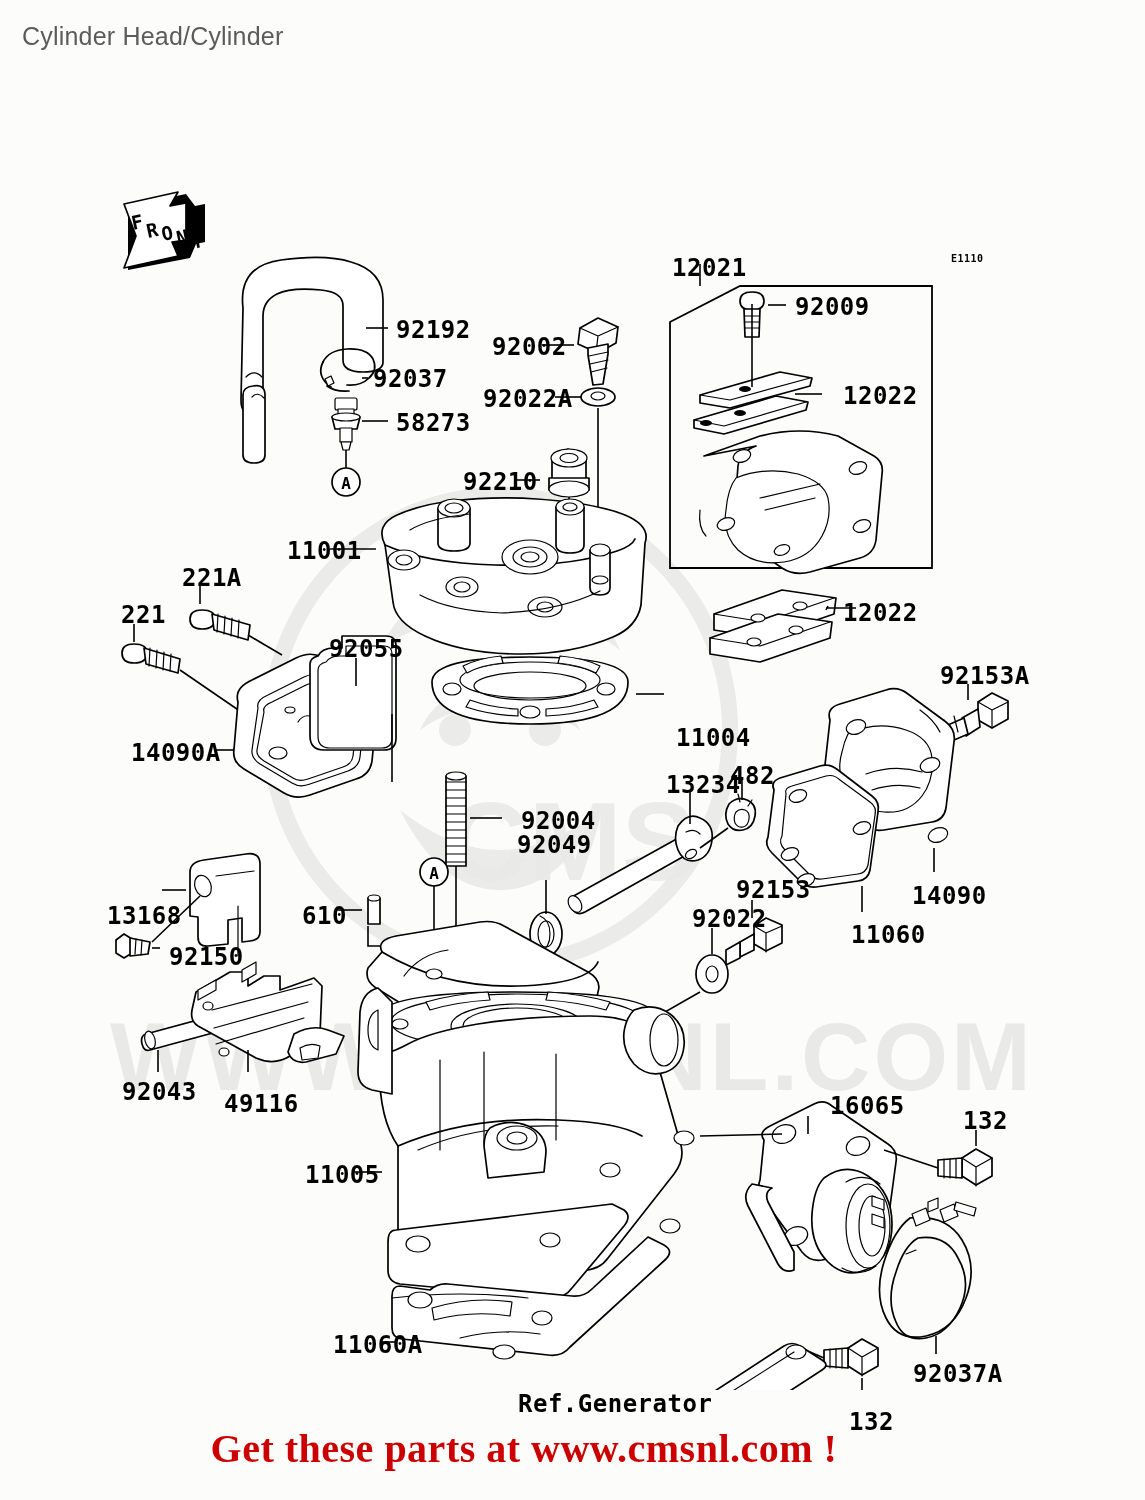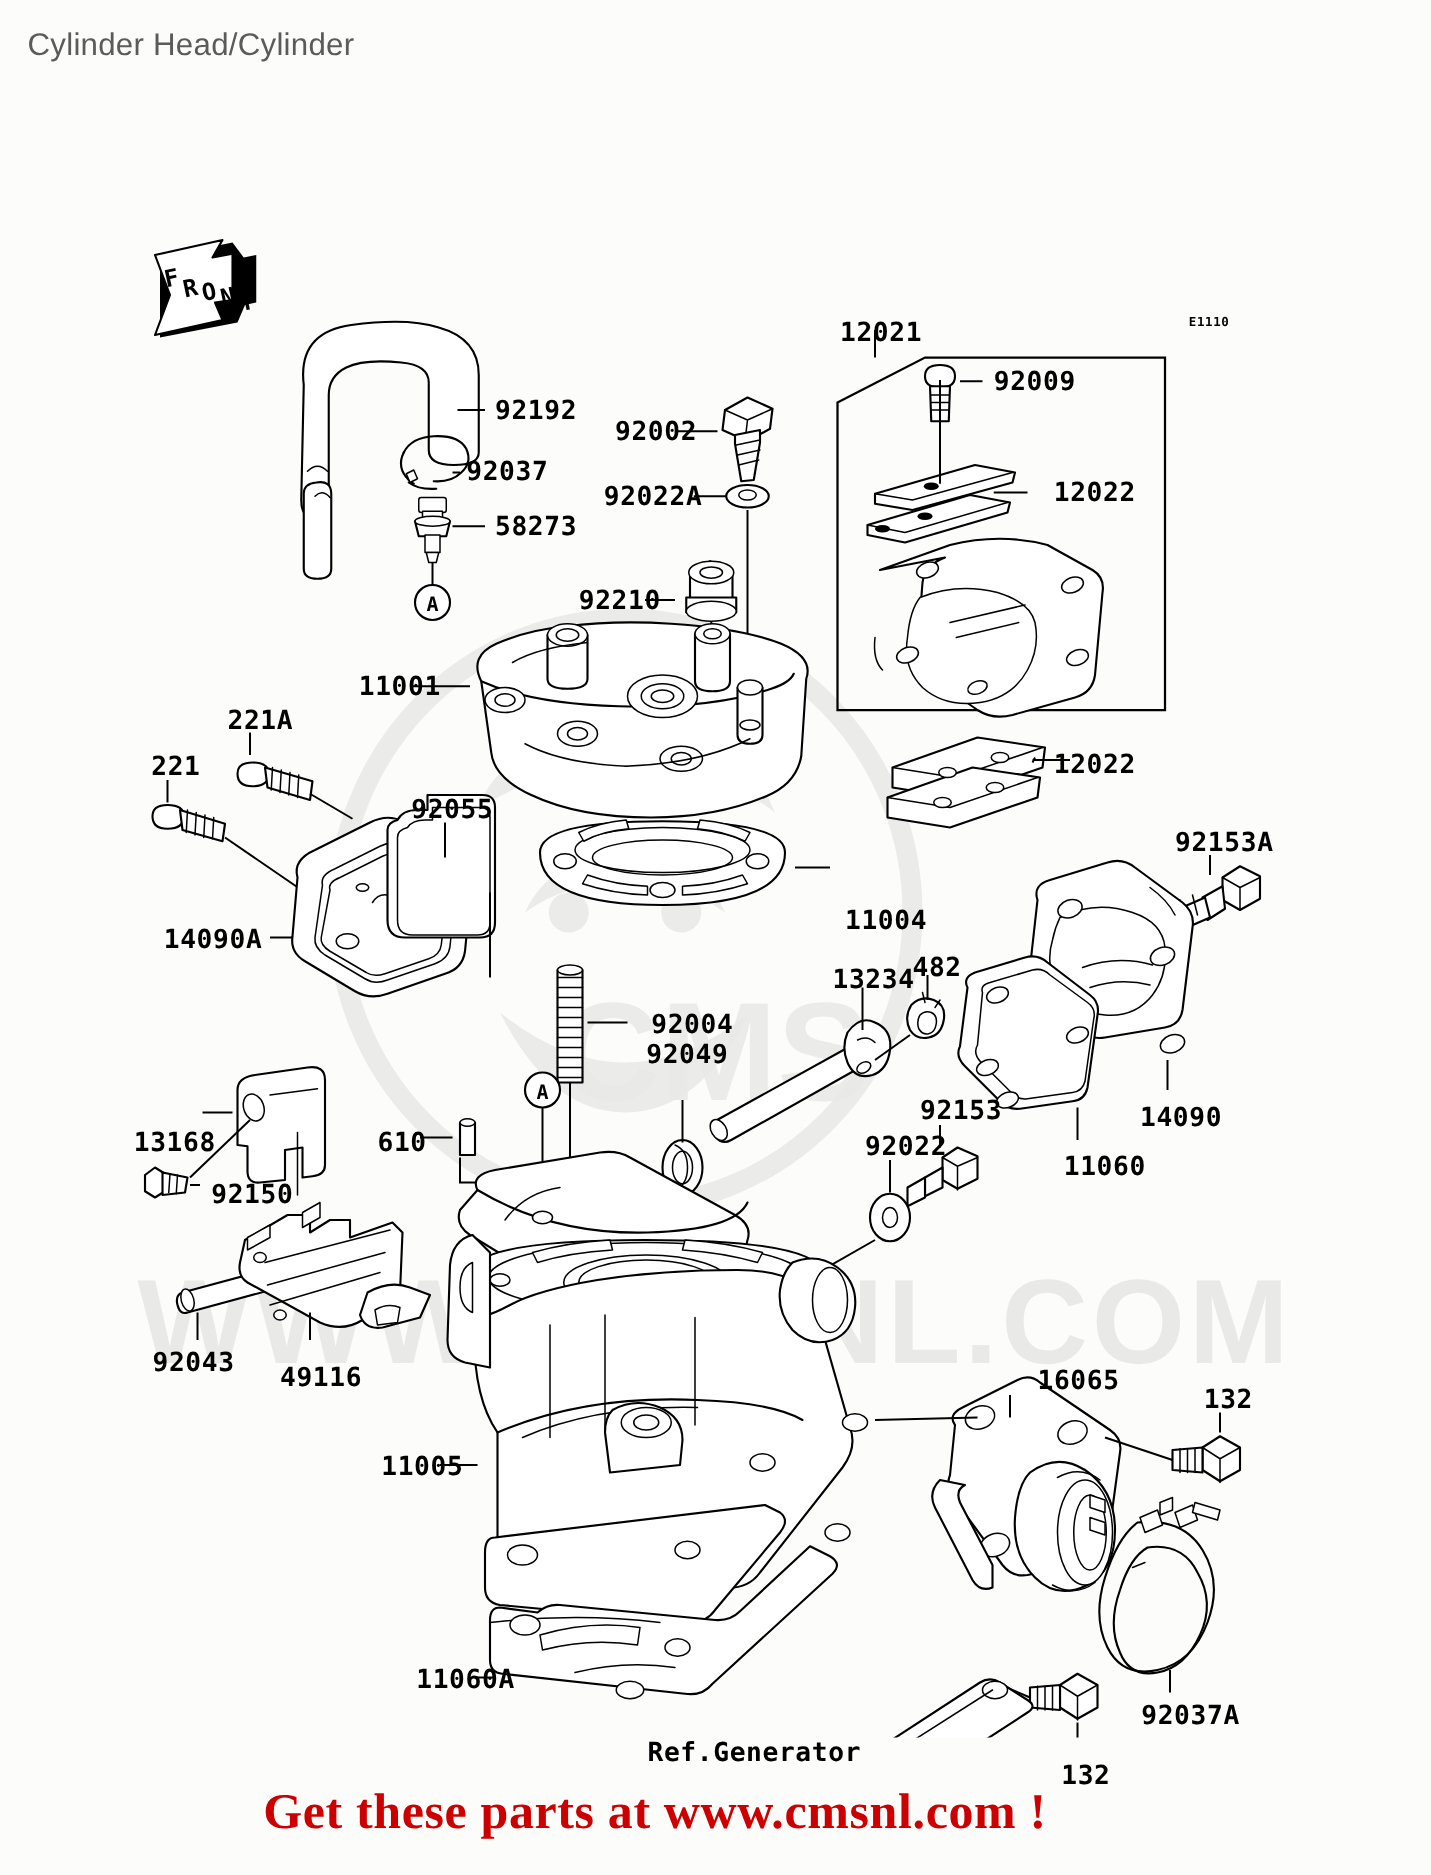--- a/index.html
+++ b/index.html
@@ -33,21 +33,21 @@
   }
   #diagram-svg {
     position: absolute;
     left: 0;
     top: 0;
   }
   .ref-label {
     position: absolute;
     font-family: "DejaVu Sans Mono", "Liberation Mono", monospace;
     font-weight: bold;
-    font-size: 21px;
+    font-size: 24px;
     color: #000;
     white-space: nowrap;
     letter-spacing: 0.5px;
     line-height: 1;
   }
   .ref-label.small {
     font-size: 10px;
     letter-spacing: 0.5px;
   }
   #footer-cta {

